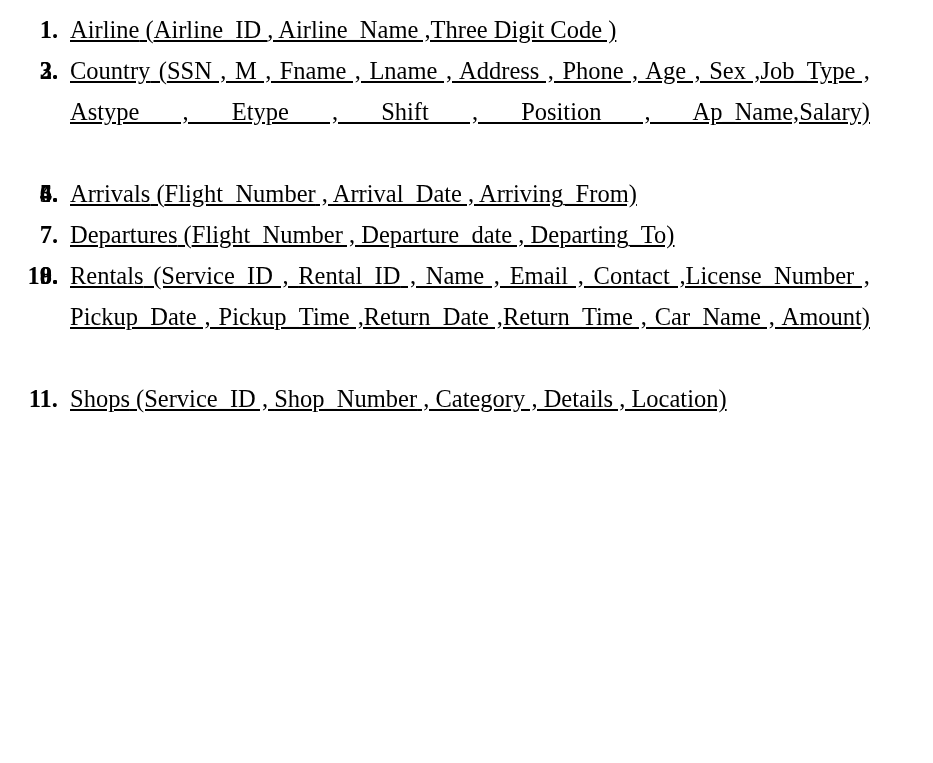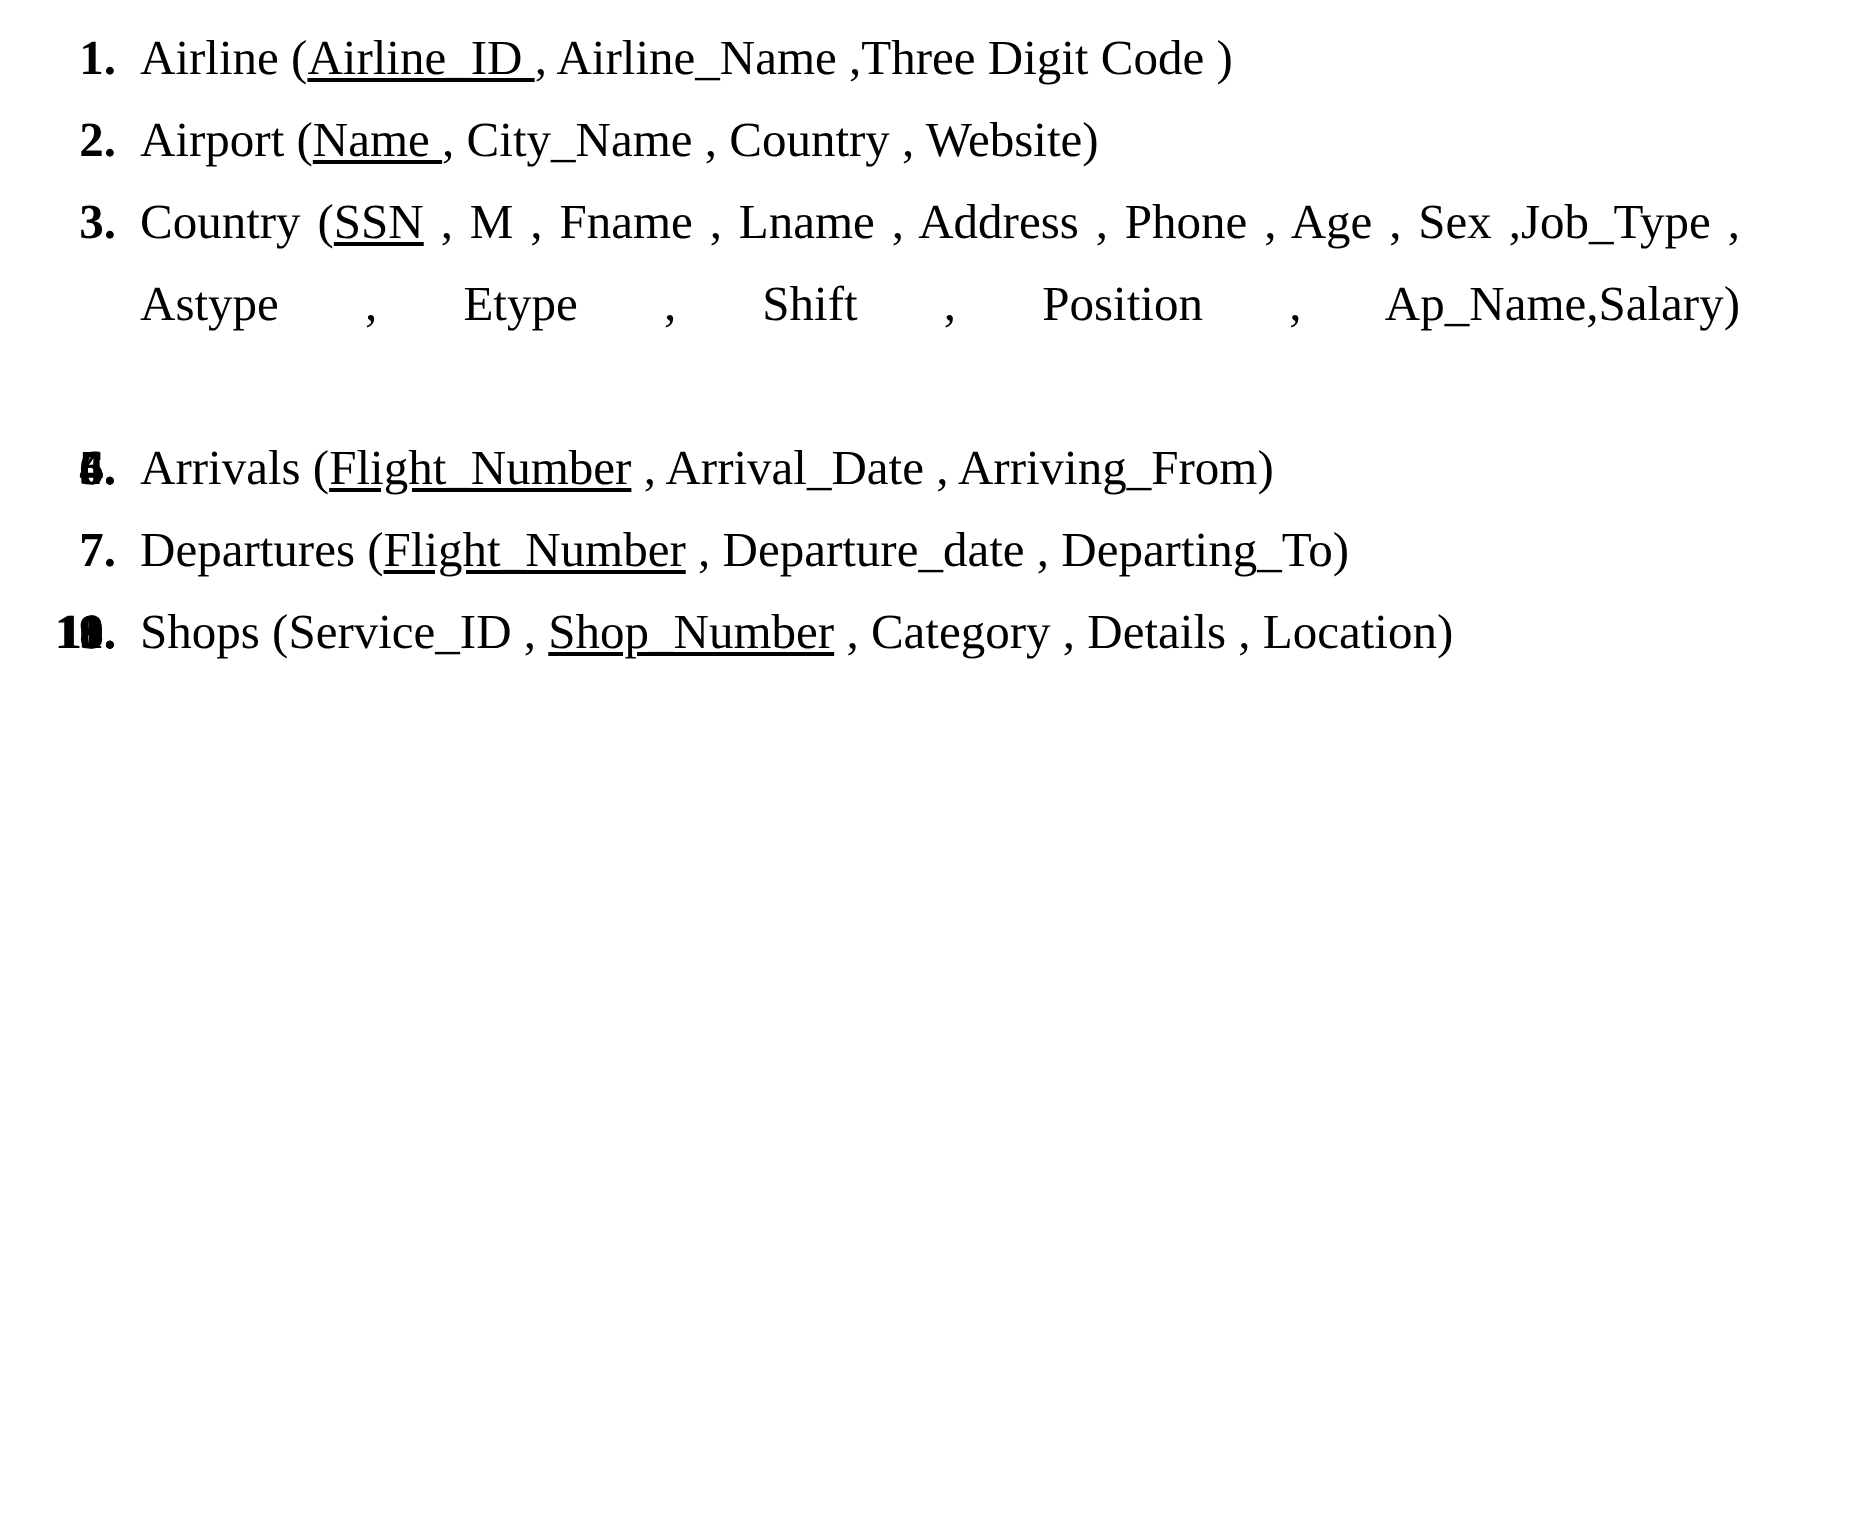--- a/index.html
+++ b/index.html
@@ -42,20 +42,21 @@
     width: 58px;
     text-align: right;
     font-weight: bold;
     font-size: 24.5px;
     line-height: 41px;
     font-family: "Liberation Serif", "DejaVu Serif", serif;
   }
 
   .item-text {
     display: block;
+    text-decoration: underline;
   }
 
   
   .item-text::after {
     content: "";
     display: inline-block;
     width: 100%;
   }
 
   .no-justify {
@@ -73,21 +74,20 @@
 </head>
 <body>
 
 <ol id="schema-list">
     <li class="schema-item no-justify">
       <span class="item-number">1.</span>
       <span class="item-text"><span>Airline</span><span> (</span><span class="pk">Airline_ID </span><span>, Airline_Name ,Three Digit Code )</span></span>
     </li>
     <li class="schema-item no-justify">
       <span class="item-number">2.</span>
-      <span class="item-text"><span>Airport</span><span> (</span><span class="pk">Name </span><span>, City_Name , Country , Website)</span></span>
     </li>
     <li class="schema-item">
       <span class="item-number">3.</span>
       <span class="item-text"><span>Country</span><span> (</span><span class="pk">SSN</span><span> , M , Fname , Lname , Address , Phone , Age , Sex ,Job_Type , Astype , Etype , Shift , Position , Ap_Name,Salary)</span></span>
     </li>
     <li class="schema-item">
       <span class="item-number">4.</span>
     </li>
     <li class="schema-item no-justify">
       <span class="item-number">5.</span>
@@ -101,18 +101,19 @@
       <span class="item-text"><span>Departures</span><span> (</span><span class="pk">Flight_Number</span><span> , Departure_date , Departing_To)</span></span>
     </li>
     <li class="schema-item no-justify">
       <span class="item-number">8.</span>
     </li>
     <li class="schema-item">
       <span class="item-number">9.</span>
     </li>
     <li class="schema-item">
       <span class="item-number">10.</span>
+      <span class="item-text"><span>Rentals</span><span> (Service_ID , </span><span class="pk">Rental_ID</span><span> , Name , Email , Contact ,License_Number , Pickup_Date , Pickup_Time ,Return_Date ,Return_Time , Car_Name , Amount)</span></span>
     </li>
     <li class="schema-item no-justify">
       <span class="item-number">11.</span>
       <span class="item-text"><span>Shops</span><span> (Service_ID , </span><span class="pk">Shop_Number</span><span> , Category , Details , Location)</span></span>
     </li>
   </ol>
 
 </body></html>

